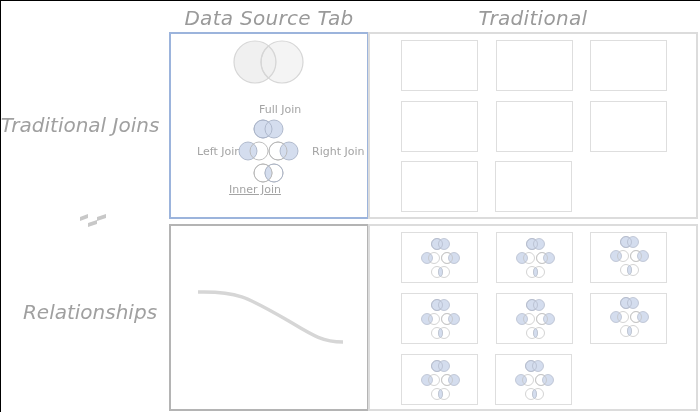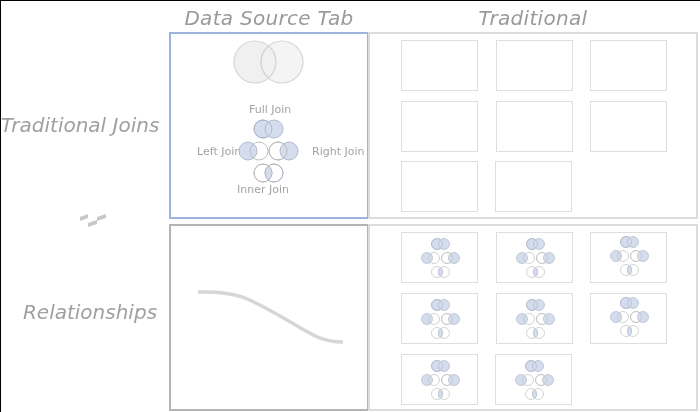--- a/index.html
+++ b/index.html
@@ -36,24 +36,24 @@
   <polygon points="10,13 19,10 19,14 10,17" fill="#c8c8c8"></polygon>
 </svg>
 
 <div class="box ds-joins"></div>
 <svg style="left:232px;top:38px;" width="76" height="48">
   <circle cx="23" cy="24" r="21" fill="#f0f0f0" stroke="#d6d6d6" stroke-width="1.2"></circle>
   <circle cx="50" cy="24" r="21" fill="#f0f0f0" stroke="#d6d6d6" stroke-width="1.2" fill-opacity="0.7"></circle>
   <path d="M36.5,8 A21,21 0 0,1 36.5,40 A21,21 0 0,1 36.5,8 Z" fill="none" stroke="#d6d6d6" stroke-width="1.2"></path>
 </svg>
 
-<div class="jlabel" style="left:249px;top:103px;">Full Join</div>
+<div class="jlabel" style="left:259px;top:103px;">Full Join</div>
 <div class="jlabel" style="left:197px;top:145px;">Left Join</div>
 <div class="jlabel" style="left:312px;top:145px;">Right Join</div>
-<div class="jlabel" style="left:237px;top:183px;">Inner Join</div>
+<div class="jlabel" style="left:229px;top:183px;text-decoration:underline;">Inner Join</div>
 
 <svg style="left:236px;top:118px;" width="68" height="66">
   <defs>
     <clipPath id="cA">
         <circle cx="27" cy="11" r="9"></circle>
       </clipPath>
     <clipPath id="cL">
         <circle cx="27" cy="55" r="9"></circle>
       </clipPath>
   </defs>

